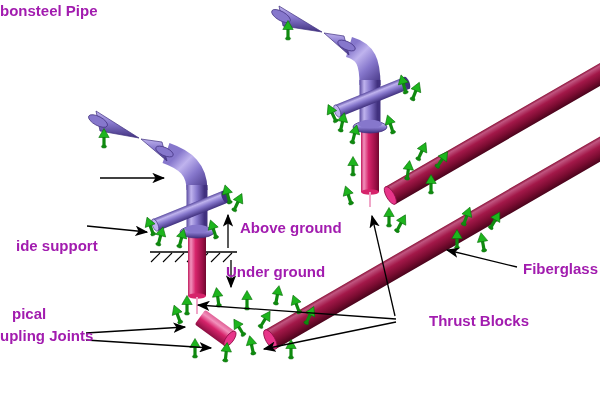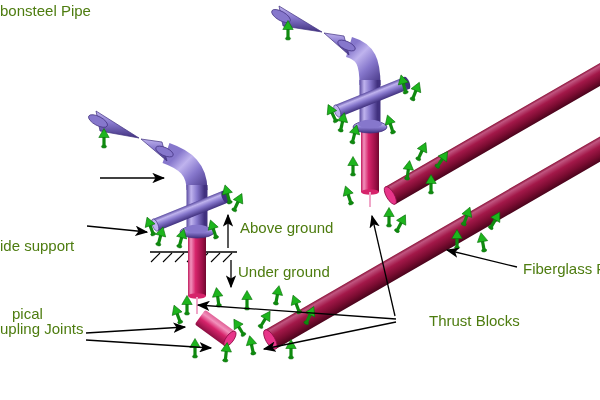--- a/index.html
+++ b/index.html
@@ -1,19 +1,19 @@
 <!DOCTYPE html>
 <html style="--purple_dark: #41317f; --purple_mid: #8677cc; --purple_light: #bfb3ee; --purple_edge: #5a4aa0; --crimson_dark: #70082f; --crimson_mid: #d6246b; --crimson_light: #f291bc; --fiber_dark: #4a041c; --fiber_mid: #a31849; --fiber_light: #c05580; --cap_pink: #e8358a; --cap_pink_rim: #8f0c46; --green_main: #1db51d; --green_dark: #0a6e0a; --green_deep: #0f8a0f; --pin_pink: #f0a6c8; --ink: #000000; --text: #1d1d1d;"><head>
 <meta charset="utf-8">
 <style>
   html,body{margin:0;padding:0;background:#fff;}
   #stage{position:relative;width:600px;height:400px;overflow:hidden;background:#fff;
          font-family:"Liberation Sans",sans-serif;}
   #scene{position:absolute;left:0;top:0;}
-  .lbl{position:absolute;font-size:15px;line-height:21px;color:#4d7c0f;white-space:nowrap;}
+  .lbl{position:absolute;font-size:15px;line-height:21px;color:#a21caf;white-space:nowrap;font-weight:bold;}
 </style>
 </head>
 <body>
 
 <div id="stage">
 
 <svg id="scene" width="600" height="400" viewBox="0 0 600 400">
   <defs>
     <marker id="ah" viewBox="0 0 10 8" refX="9" refY="4" markerWidth="10" markerHeight="8" orient="auto">
       <path d="M0,0 L10,4 L0,8 L2.5,4 z" style="fill:var(--ink)"></path>
@@ -212,21 +212,21 @@
     <line x1="86" y1="333" x2="185" y2="327" marker-end="url(#ah)"></line>
     <line x1="86" y1="340" x2="211" y2="348" marker-end="url(#ah)"></line>
     <line x1="396" y1="319" x2="198" y2="305" marker-end="url(#ah)"></line>
     <line x1="396" y1="322" x2="264" y2="349" marker-end="url(#ah)"></line>
     <line x1="395" y1="316" x2="372" y2="216" marker-end="url(#ah)"></line>
     <line x1="517" y1="267" x2="447" y2="250" marker-end="url(#ah)"></line>
   </g>
 </svg>
 
 <div class="lbl" style="left:0;top:169;">bonsteel Pipe</div>
-<div class="lbl" style="left:0;top:235px;">ide support</div>
+<div class="lbl" style="left:16px;top:235px;">ide support</div>
 <div class="lbl" style="left:240px;top:217px;">Above ground</div>
-<div class="lbl" style="left:238px;top:261px;">Under ground</div>
+<div class="lbl" style="left:226px;top:261px;">Under ground</div>
 <div class="lbl" style="left:12px;top:303px;">pical</div>
-<div class="lbl" style="left:0;top:318px;">upling Joints</div>
+<div class="lbl" style="left:0;top:325px;">upling Joints</div>
 <div class="lbl" style="left:403px;top:310px;margin-left:26px;">Thrust Blocks</div>
 <div class="lbl" style="left:523px;top:258px;">Fiberglass P</div>
 
 </div>
 
 </body></html>

